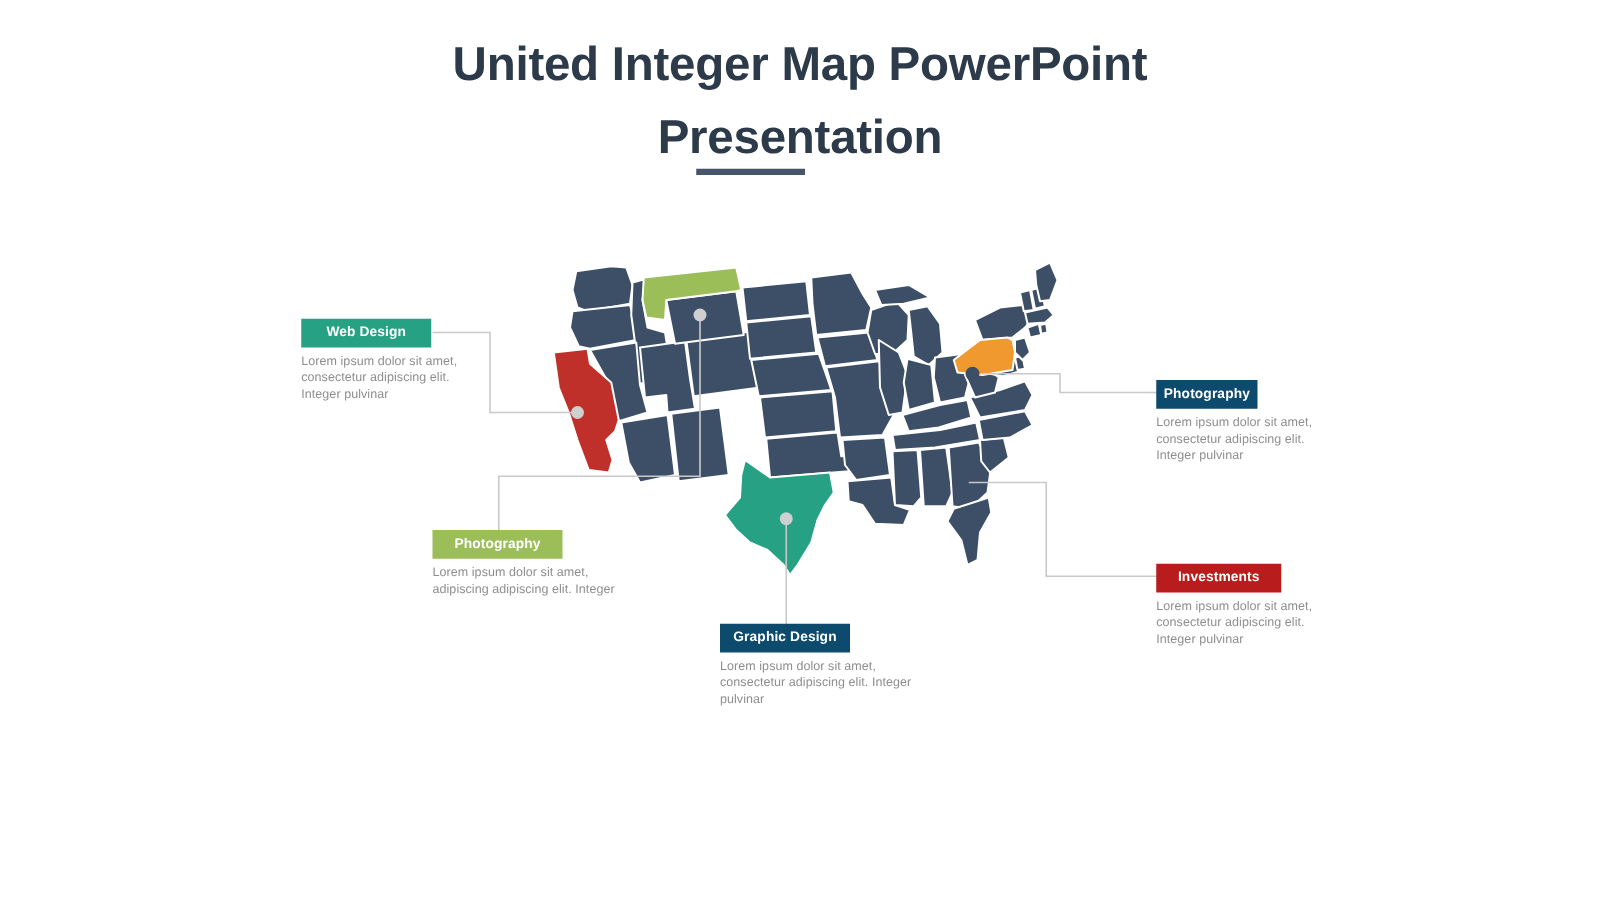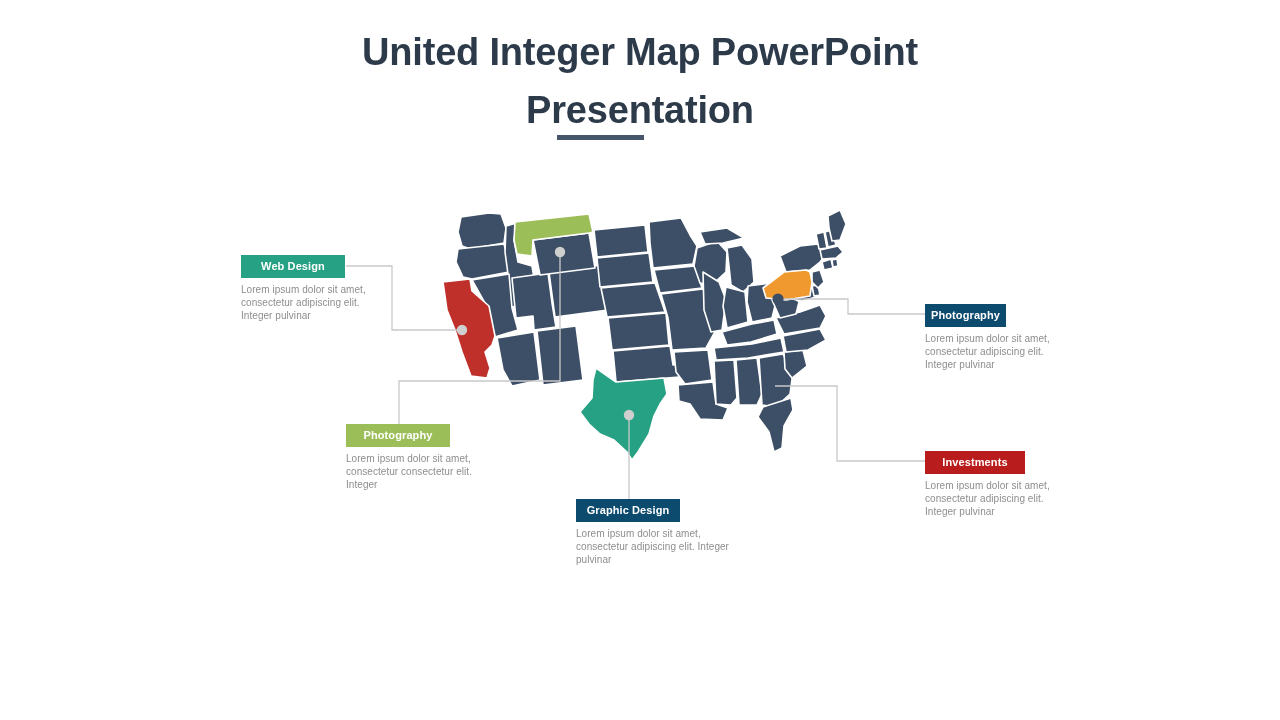--- a/index.html
+++ b/index.html
@@ -224,21 +224,21 @@
 </svg>
 </div>
 
 <div class="callout" id="callout-web-design">
   <div class="badge">Web Design</div>
   <div class="desc">Lorem ipsum dolor sit amet, consectetur adipiscing elit. Integer pulvinar</div>
 </div>
 
 <div class="callout" id="callout-multimedia">
   <div class="badge">Photography</div>
-  <div class="desc">Lorem ipsum dolor sit amet, consectetur consectetur elit. Integer</div>
+  <div class="desc">Lorem ipsum dolor sit amet, adipiscing adipiscing elit. Integer</div>
 </div>
 
 <div class="callout" id="callout-graphic-design">
   <div class="badge">Graphic Design</div>
   <div class="desc">Lorem ipsum dolor sit amet, consectetur adipiscing elit. Integer pulvinar</div>
 </div>
 
 <div class="callout align-right" id="callout-photography">
   <div class="badge">Photography</div>
   <div class="desc">Lorem ipsum dolor sit amet, consectetur adipiscing elit. Integer pulvinar</div>

